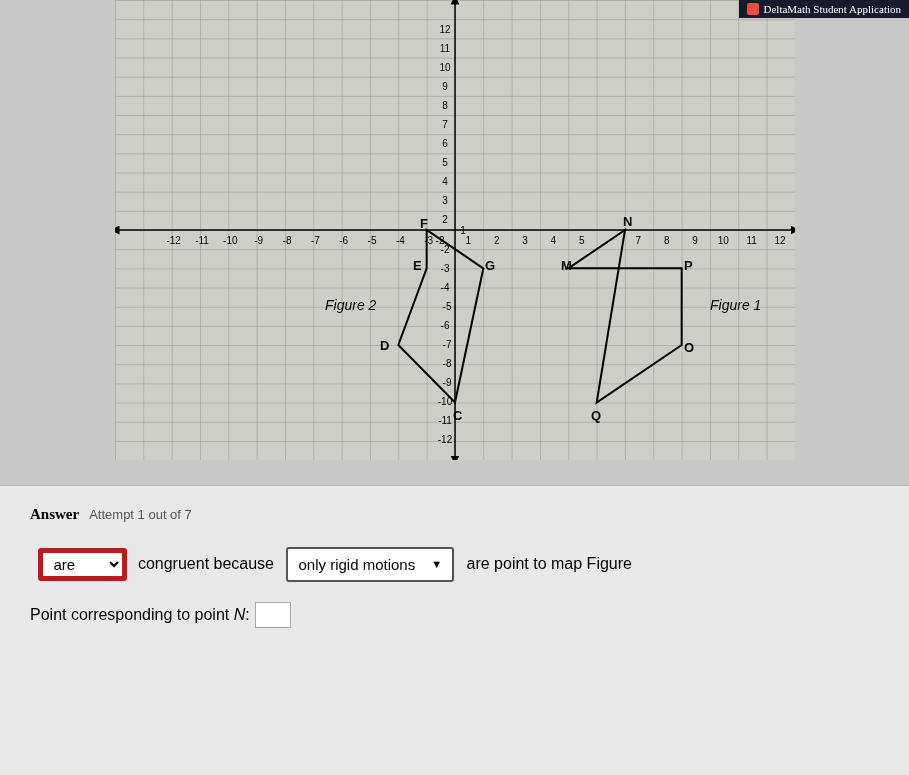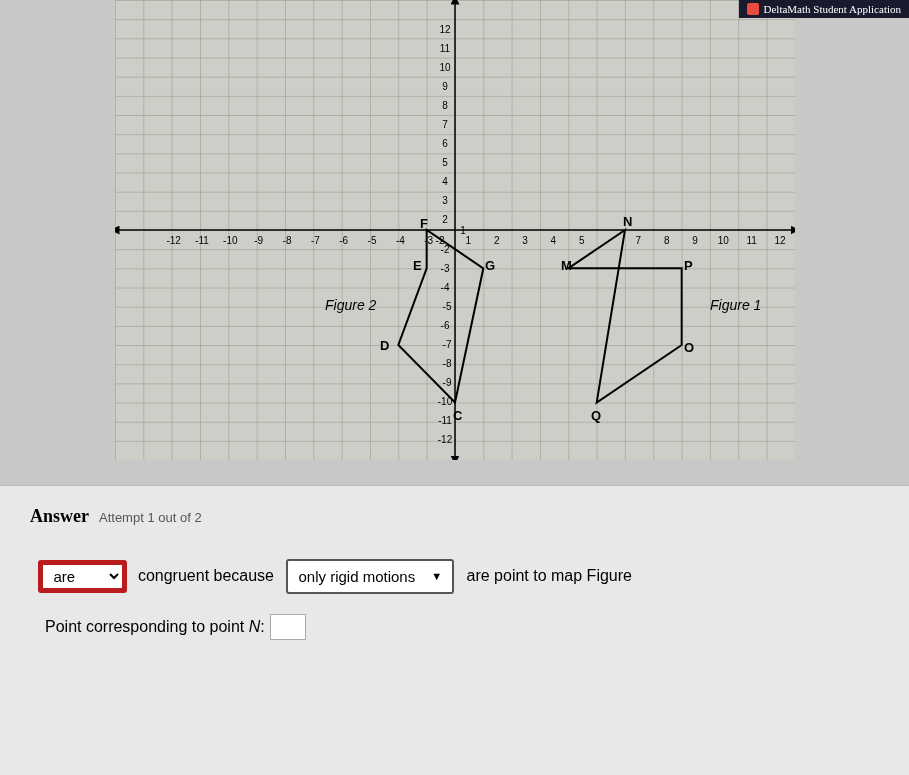--- a/index.html
+++ b/index.html
@@ -47,22 +47,22 @@
       position: absolute;
       bottom: 0;
       left: 0; right: 0;
       background: #e8e8e8;
       border-top: 1px solid #bbb;
       padding: 20px 30px 30px 30px;
       height: 290px;
     }
     .answer-title {
       font-weight: bold;
-      font-size: 18px;
-      margin-bottom: 12px;
+      font-size: 15px;
+      margin-bottom: 4px;
       text-align: center;
     }
     .attempt-text {
       font-size: 13px;
       color: #555;
       font-family: Arial, sans-serif;
     }
     .answer-header {
       display: flex;
       align-items: baseline;
@@ -236,42 +236,42 @@
 
       <text x="210" y="310" font-size="14" fill="black" font-style="italic">Figure 2</text>
       <text x="595" y="310" font-size="14" fill="black" font-style="italic">Figure 1</text>
 
     </svg>
   </div>
 
   <div class="answer-section">
     <div class="answer-header">
       <span class="answer-title">Answer</span>
-      <span class="attempt-text">Attempt 1 out of 2</span>
+      <span class="attempt-text">Attempt 1 out of 7</span>
     </div>
 
     <div class="sentence-line">
       <span>&nbsp;</span>
       <select class="dropdown-select">
         <option>are</option>
         <option>are not</option>
       </select>
       <span>&nbsp;</span>
       <span>congruent because</span>
       <span>&nbsp;</span>
       <span class="dropdown-highlight">
         <span>only rigid motions</span>
         <span style="font-size:11px;">▼</span>
       </span>
       <span>&nbsp;</span>
       <span>are point to map Figure</span>
     </div>
 
 
-    <div class="point-line" style="margin-top: 20px; margin-left: 15px;">
+    <div class="point-line" style="margin-top: 20px;">
       <span>Point corresponding to point</span>
       <span>&nbsp;</span>
       <span class="italic">N</span>
       <span>:</span>
       <input class="point-input" type="text" value="" style="">
     </div>
   </div>
 
 </div>
 

